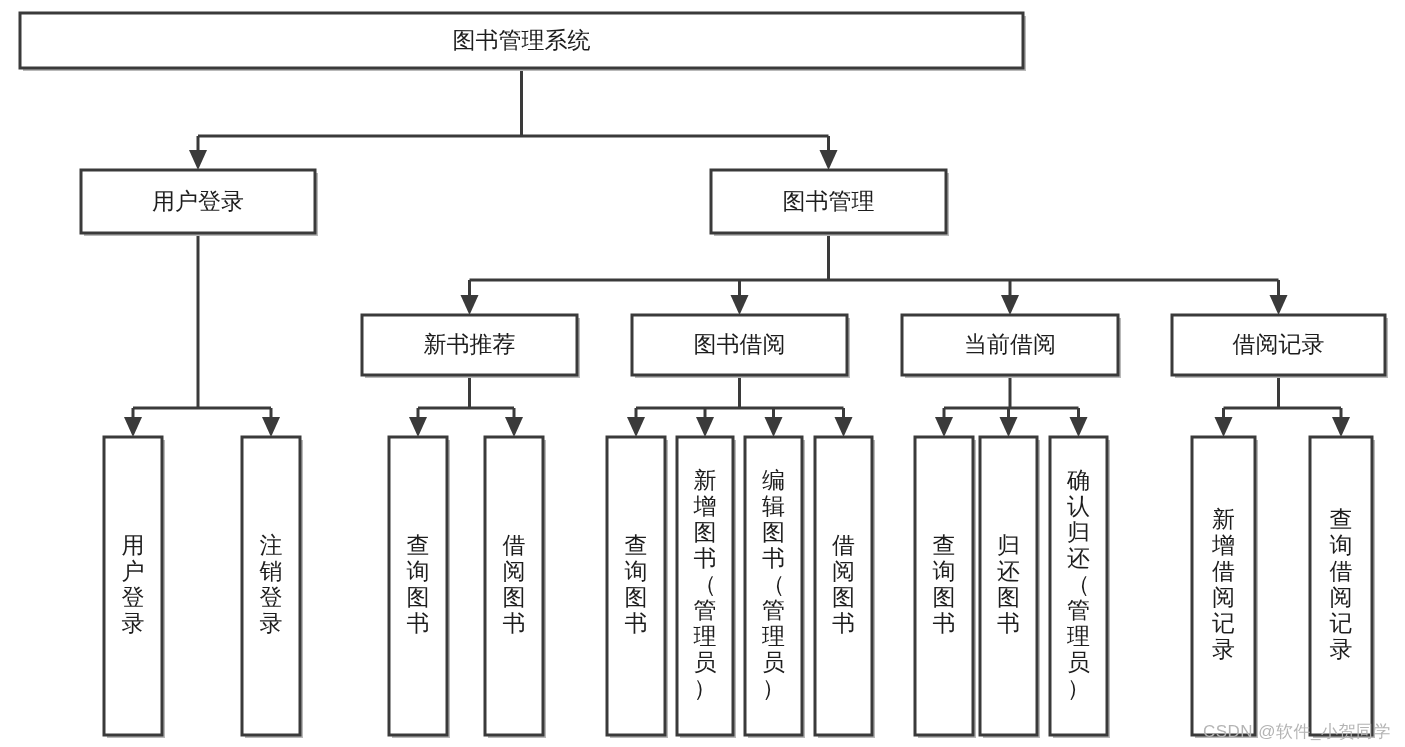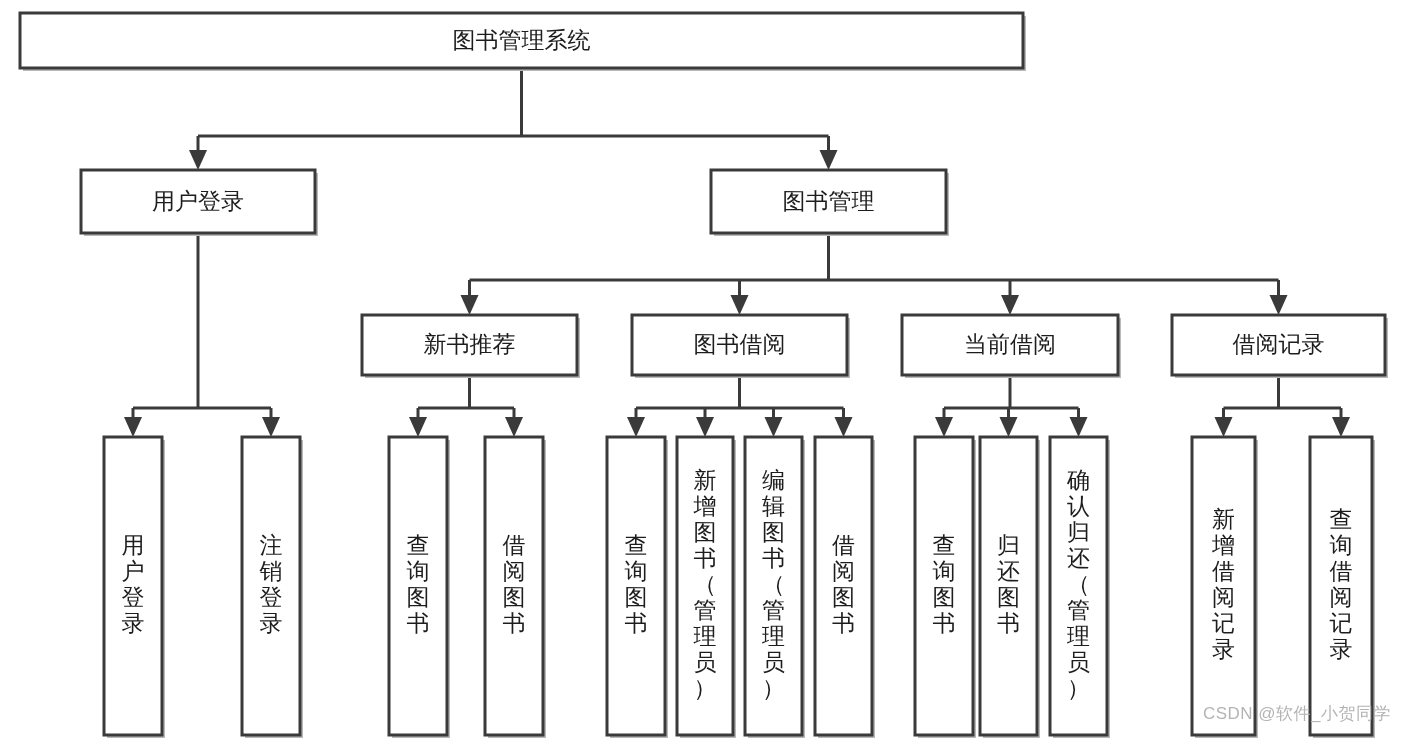--- a/index.html
+++ b/index.html
@@ -21,21 +21,21 @@
     fill:#1d1d1d;
     text-anchor:middle;
     dominant-baseline:middle;
   }
   .label-h{font-size:23px;}
   .label-v{font-size:23px;}
   .label-v tspan{text-anchor:middle;}
 
   .watermark{
     position:absolute;
-    right:14px;bottom:22px;
+    right:14px;bottom:4px;
     font-family:"Liberation Sans","DejaVu Sans",sans-serif;
     font-size:17px;
     color:#b4b4b4;
     letter-spacing:0.5px;
     white-space:nowrap;
     user-select:none;
     text-align:right;
   }
 </style>
 </head>

